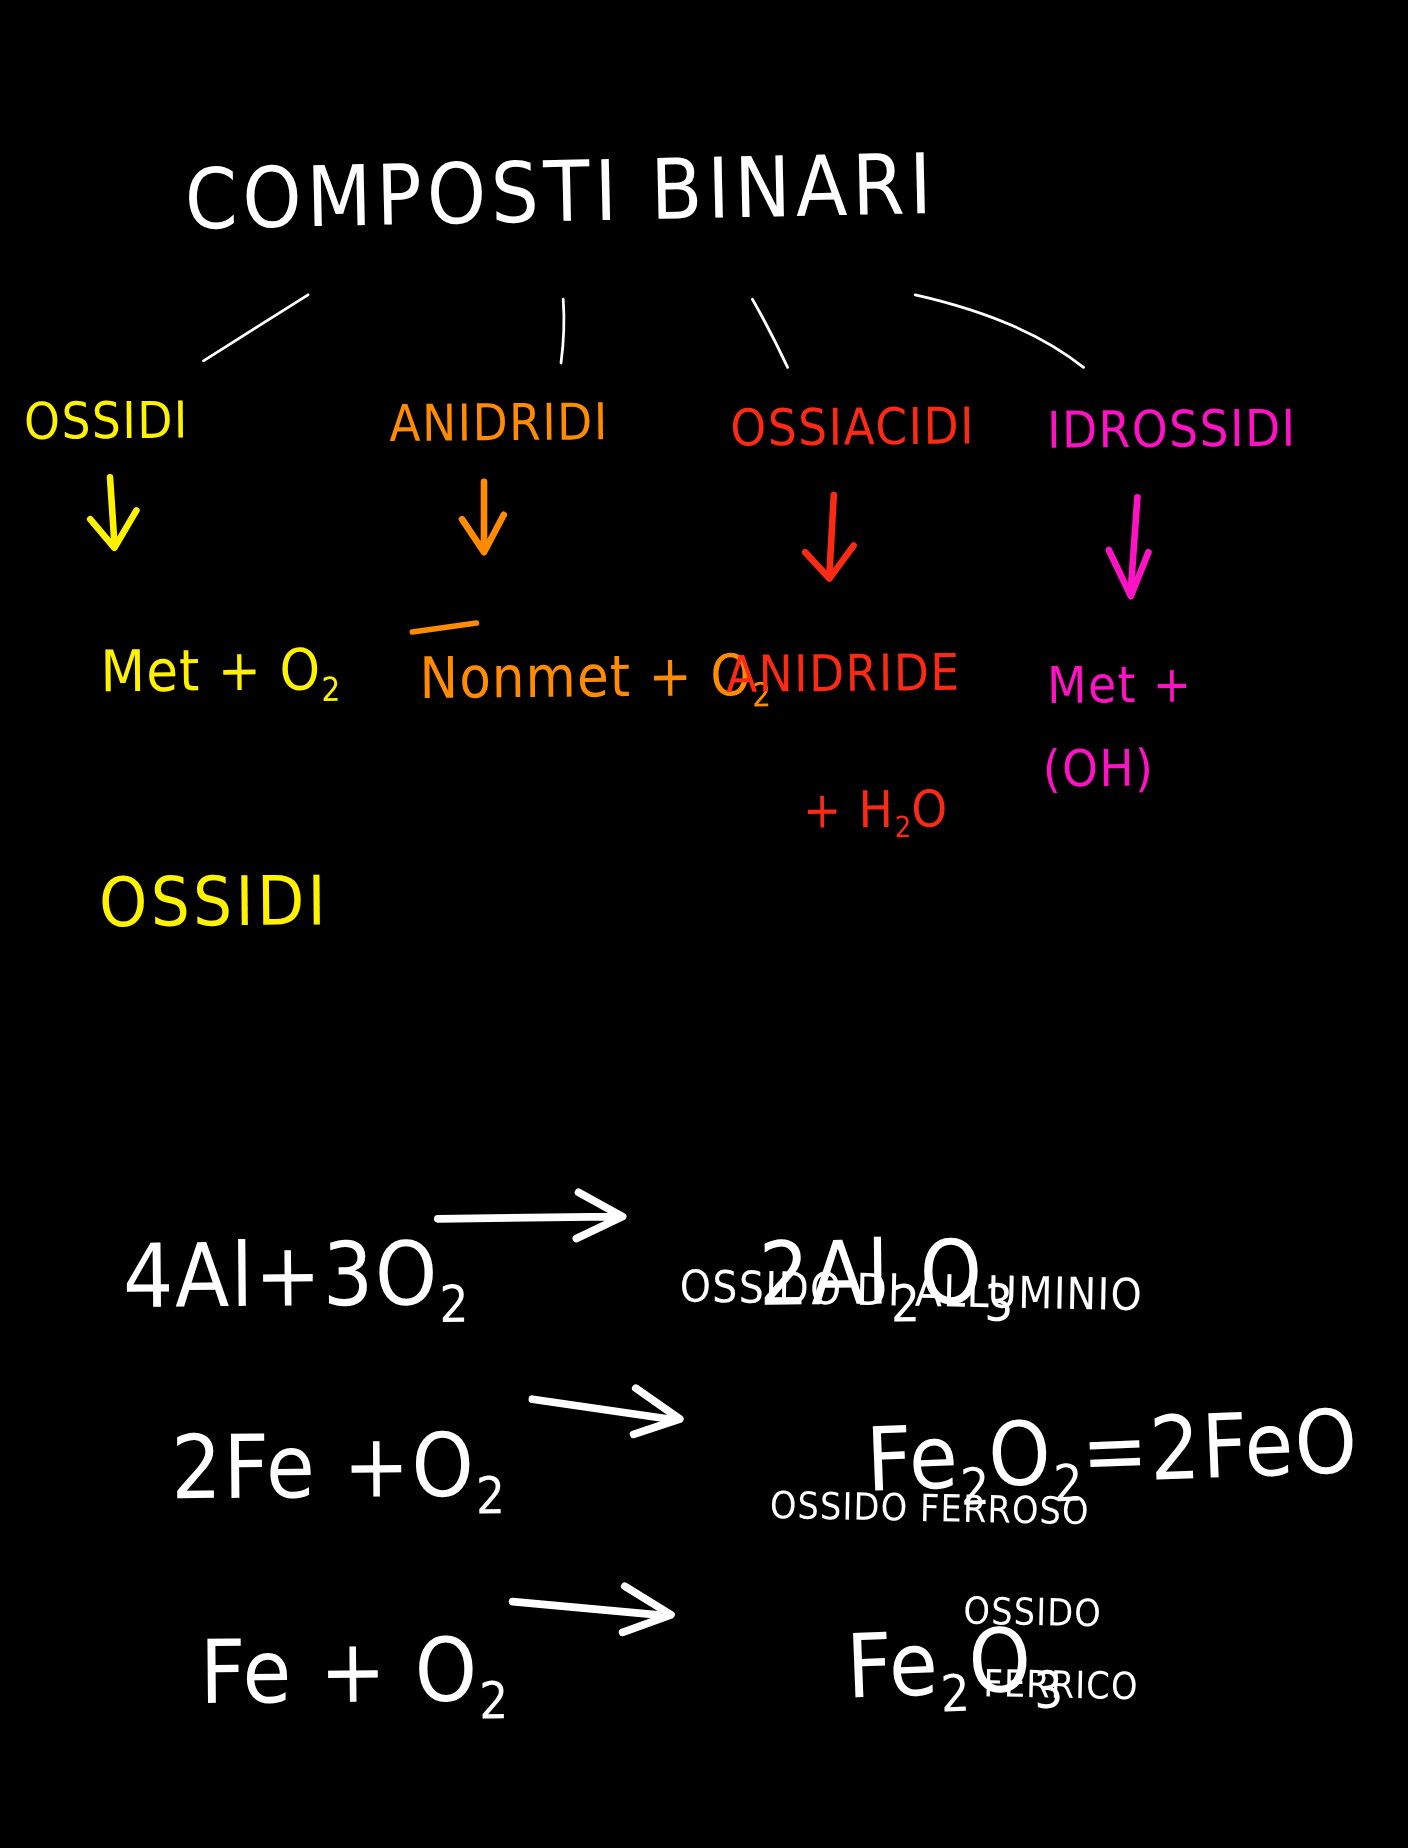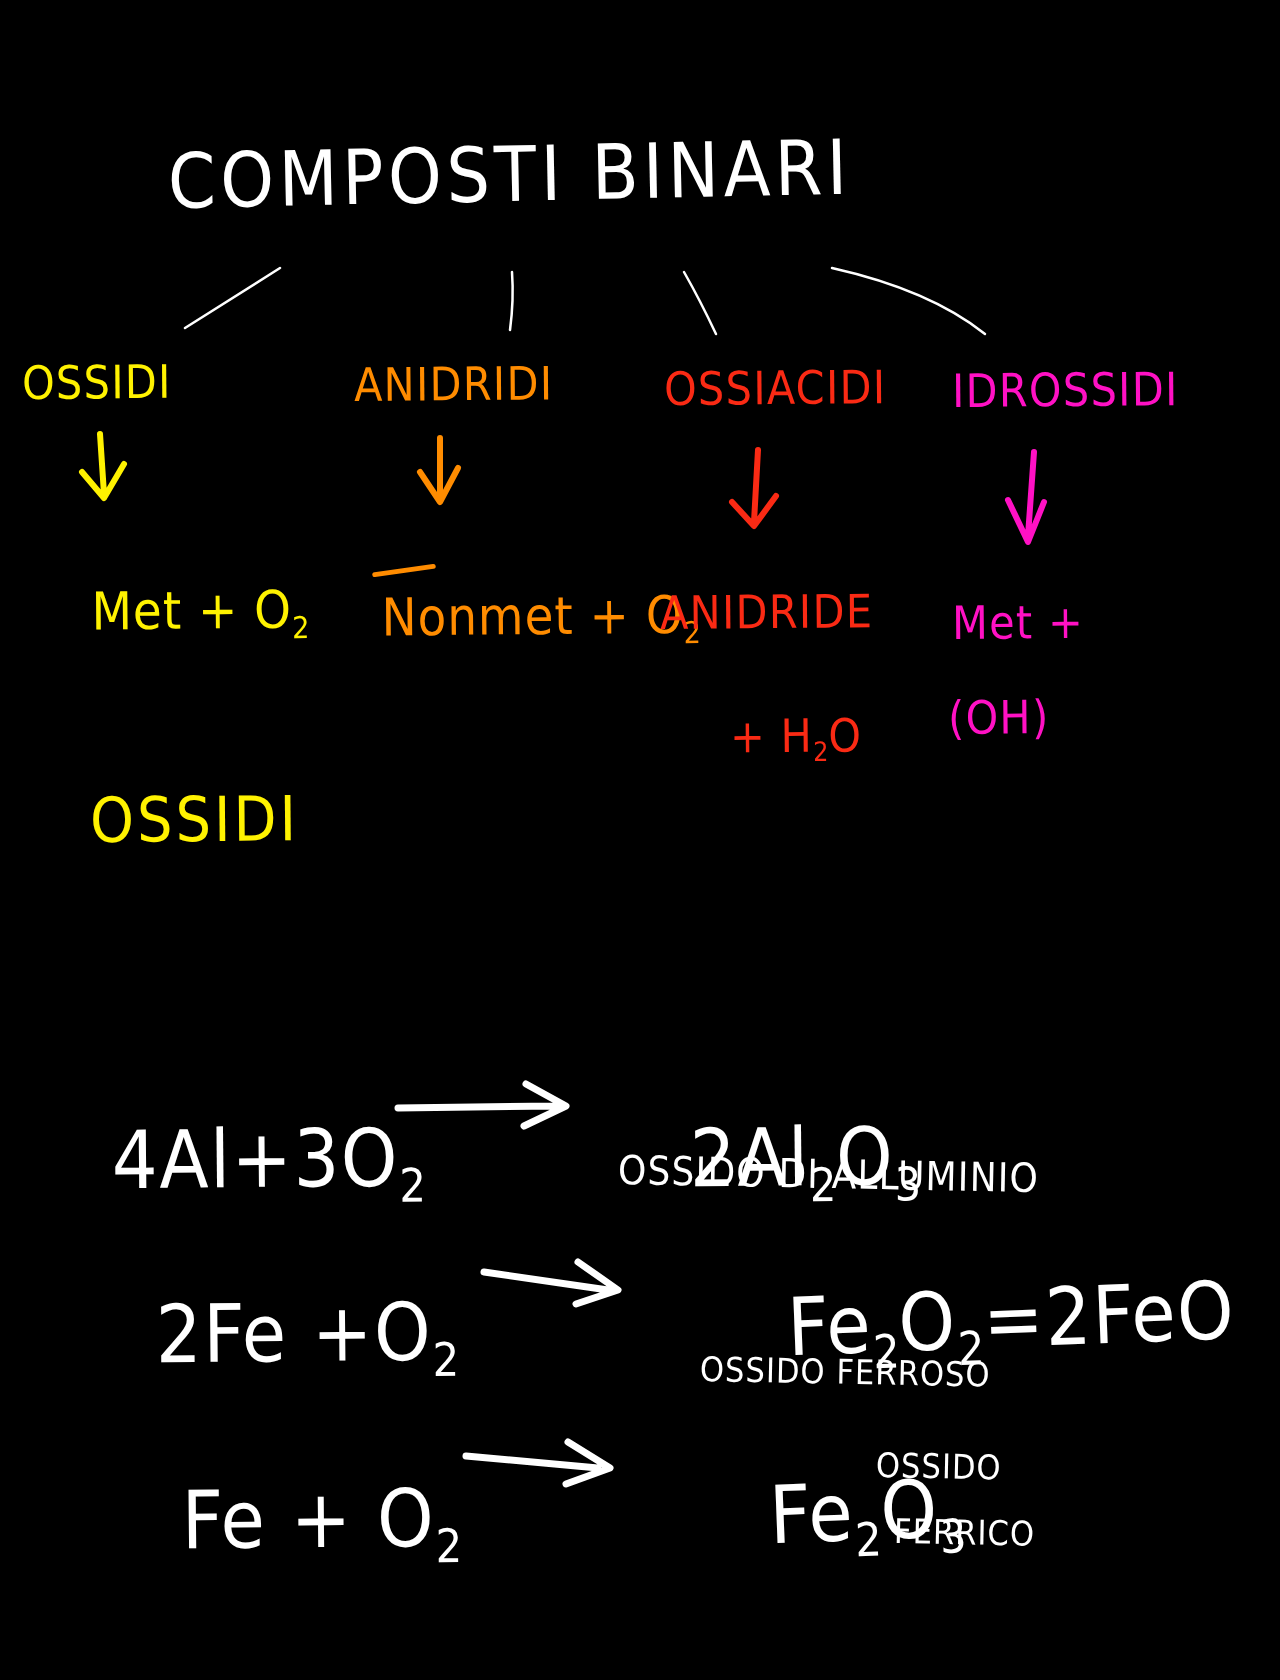--- a/index.html
+++ b/index.html
@@ -150,21 +150,21 @@
   </div>
 
   <div class="hw marker s-head ink-magenta tilt-d" style="left:952px; top:368px;">IDROSSIDI</div>
 
   <svg class="arrow a-magenta" style="left:1000px; top:450px; width:70px; height:100px;">
     <path d="M 34 2 L 28 86 M 8 50 L 28 92 L 44 52"></path>
   </svg>
 
   <div class="hw marker s-head ink-magenta tilt-d" style="left:952px; top:600px;">Met +</div>
 
-  <div class="hw marker s-head ink-magenta tilt-d" style="left:948px; top:676px;margin-top:19px;">(OH)</div>
+  <div class="hw marker s-head ink-magenta tilt-d" style="left:948px; top:676px;">(OH)</div>
 
   <div class="hw marker s-sub ink-yellow tilt-d" style="left:90px; top:790px;">OSSIDI</div>
 
   <div class="hw marker s-eq ink-white tilt-d" style="left:14px; top:1042px;">
     <span>4</span><span>Al</span><span>+</span><span>3</span><span>O</span><sub>2</sub>
   </div>
 
   <svg class="rxn" style="left:394px; top:1082px; width:200px; height:46px;">
     <path d="M 4 26 L 162 24 M 132 2 L 172 24 L 130 44"></path>
   </svg>

